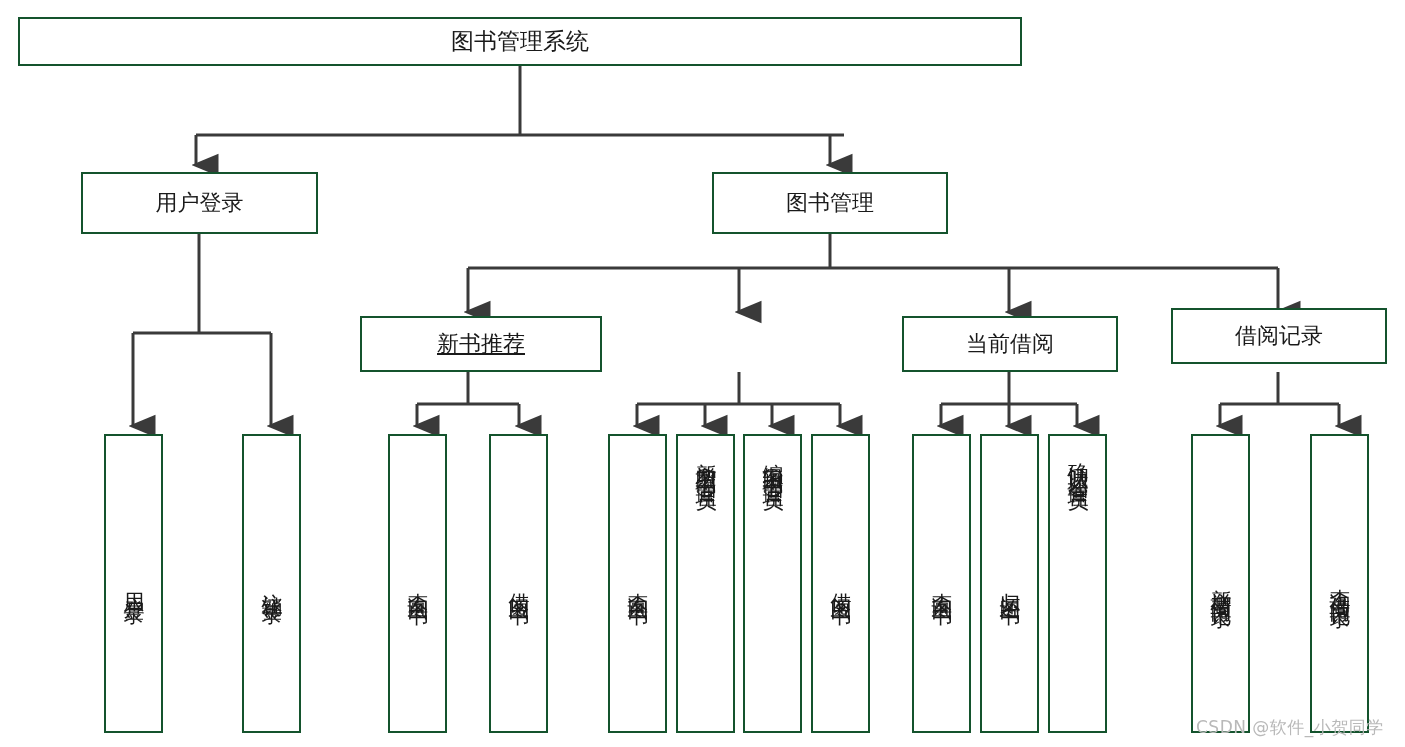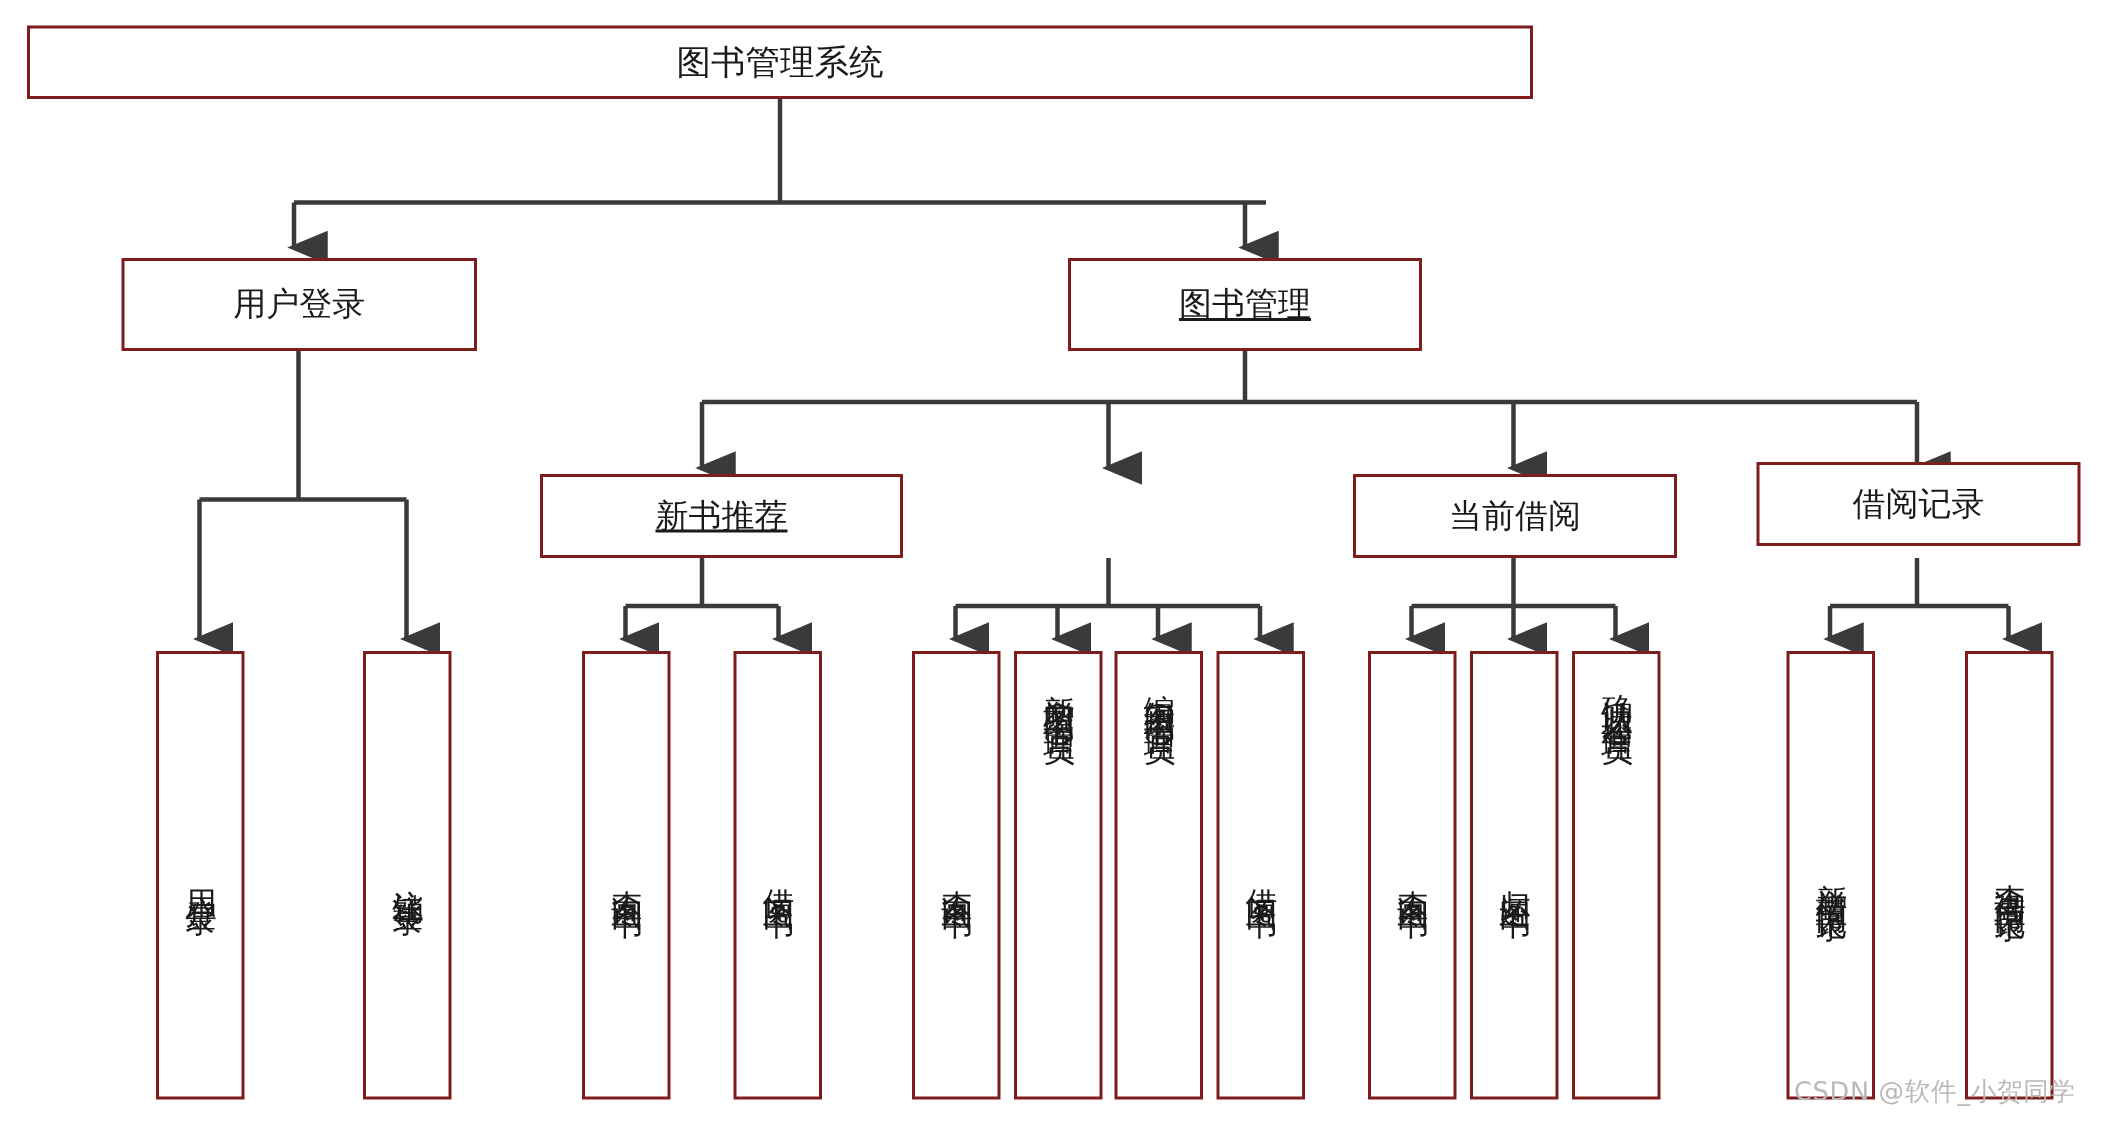--- a/index.html
+++ b/index.html
@@ -19,21 +19,21 @@
     position: absolute;
     left: 0;
     top: 0;
     width: 1405px;
     height: 747px;
     pointer-events: none;
   }
   .node {
     position: absolute;
     box-sizing: border-box;
-    border: 2px solid #7f1d1d;
+    border: 2px solid #14532d;
     background: #ffffff;
     display: flex;
     align-items: center;
     justify-content: center;
     color: #1a1a1a;
   }
   .node.root      { font-size: 23px; }
   .node.level2    { font-size: 22px; }
   .node.level3    { font-size: 22px; }
   .node.leaf {
@@ -116,21 +116,21 @@
     </g>
   </svg>
 
   <div class="node root" style="left:18px; top:17px; width:1004px; height:49px;">
     <span>图书管理系统</span>
   </div>
 
   <div class="node level2" style="left:81px; top:172px; width:237px; height:62px;">
     <span>用户登录</span>
   </div>
-  <div class="node level2" style="left:712px; top:172px; width:236px; height:62px;text-decoration:underline;">
+  <div class="node level2" style="left:712px; top:172px; width:236px; height:62px;">
     <span>图书管理</span>
   </div>
 
   <div class="node level3" style="left:360px; top:316px; width:242px; height:56px;text-decoration:underline;">
     <span>新书推荐</span>
   </div>
   <div class="node level3" style="left:902px; top:316px; width:216px; height:56px;justify-content:center;">
     <span>当前借阅</span>
   </div>
   <div class="node level3" style="left:1171px; top:308px; width:216px; height:56px;text-align:right;">

